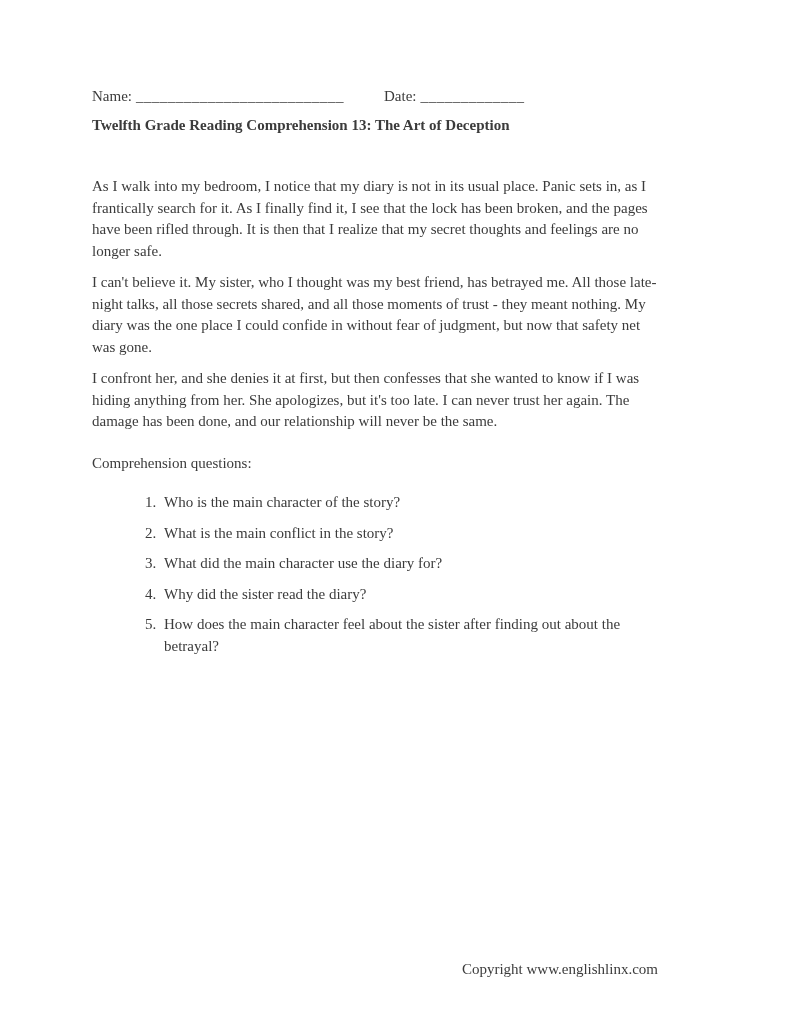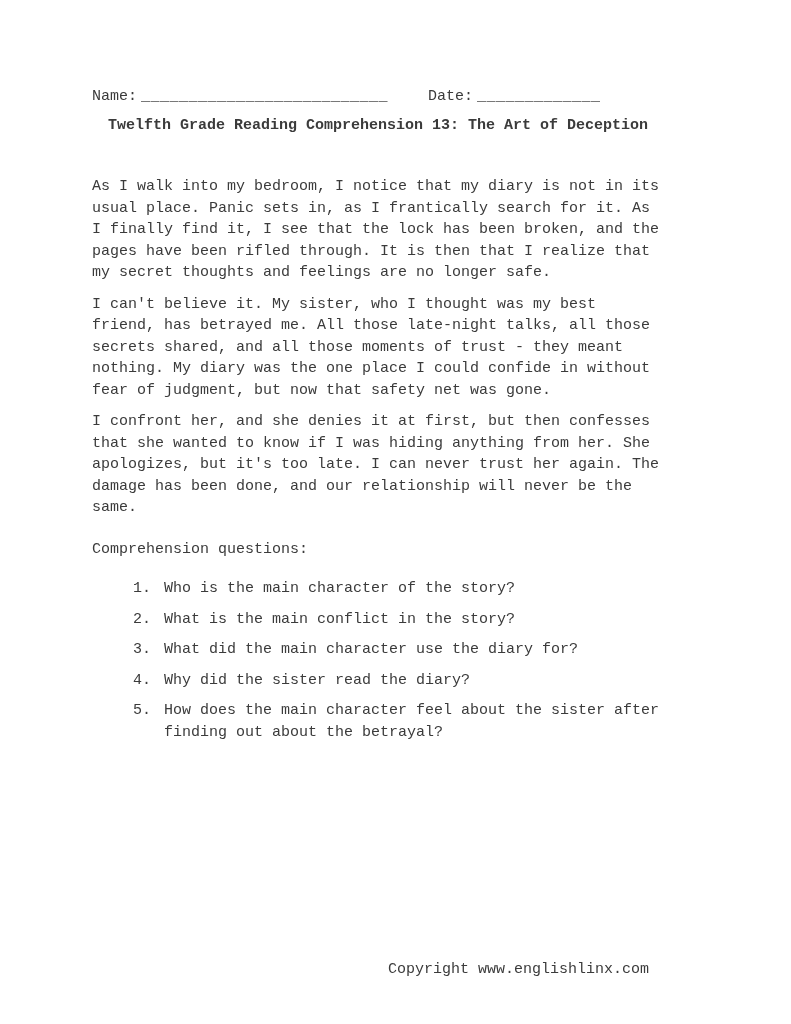--- a/index.html
+++ b/index.html
@@ -7,39 +7,39 @@
     padding: 0;
     background: #ffffff;
   }
   .page {
     position: relative;
     width: 760px;
     height: 1024px;
     background: #ffffff;
     box-sizing: border-box;
     padding: 88px 96px 0 92px;
-    font-family: Liberation Mono, monospace;
+    font-family: Liberation Serif, serif;
     font-size: 15px;
     color: #3b3b3b;
     overflow: hidden;
   }
   .header-row {
     display: flex;
     align-items: baseline;
     white-space: nowrap;
   }
   .name-field { flex: 0 0 auto; }
   .date-field { margin-left: 40px; }
   .field-label { margin-right: 4px; }
   .blank { letter-spacing: 0.5px; }
   .title {
     margin: 12px 0 0 0;
     font-size: 15px;
     font-weight: bold;
-    text-align: center;
+    text-align: left;
     color: #3b3b3b;
   }
   .passage {
     margin-top: 42px;
   }
   .passage p {
     margin: 0 0 10px 0;
     line-height: 21.5px;
   }
   .summary {
@@ -55,21 +55,21 @@
     padding-left: 48px;
   }
   ol.questions li {
     margin-bottom: 9px;
     line-height: 21.5px;
     padding-left: 4px;
     margin-left: 20px;
   }
   .footer {
     position: absolute;
-    right: 111px;
+    right: 102px;
     bottom: 46px;
     font-size: 15px;
     color: #3b3b3b;
     margin-top: 36px;
   }
 </style>
 </head>
 <body>
 
 <div class="page">

